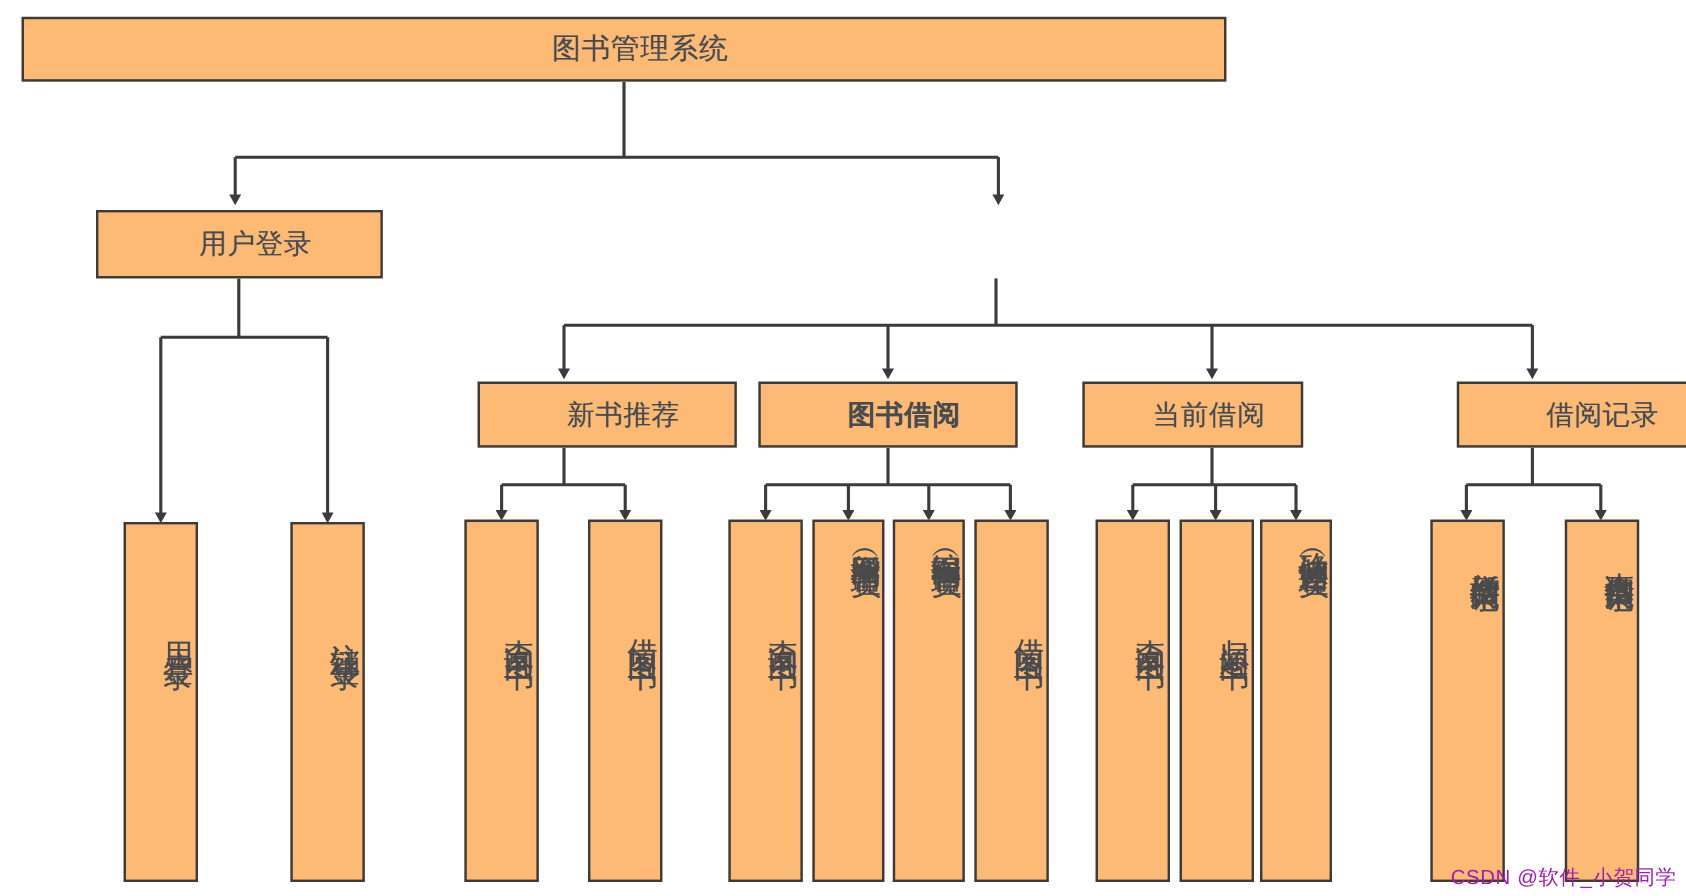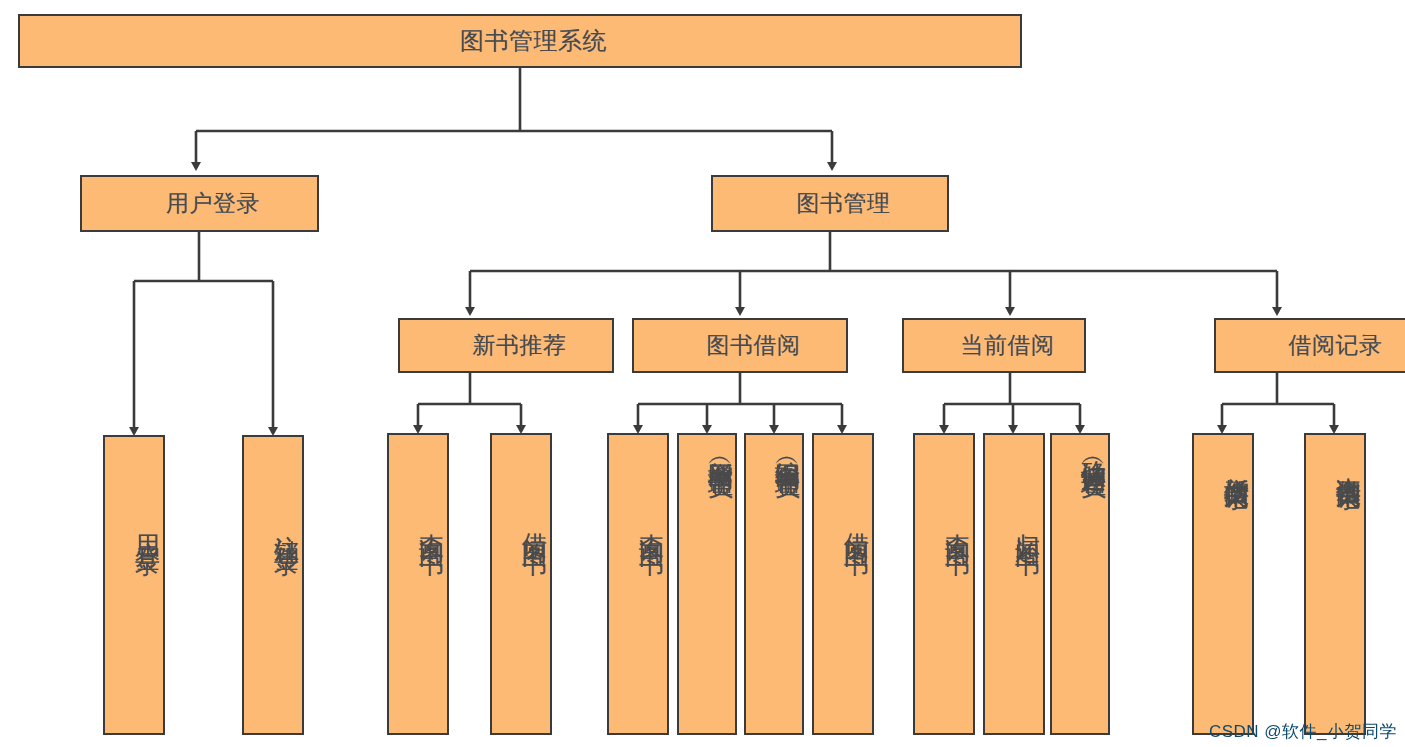--- a/index.html
+++ b/index.html
@@ -66,21 +66,21 @@
     letter-spacing: 2px;
   }
   .node.root .label {
     font-size: 24px;
   }
   #watermark {
     position: absolute;
     right: 8px;
     bottom: 4px;
     font-size: 17px;
-    color: #0c4a6e;
+    color: #a21caf;
     letter-spacing: 0.5px;
     white-space: nowrap;
     font-family: "Liberation Sans", "DejaVu Sans", sans-serif;
   }
 </style>
 </head>
 <body>
 
 <div id="canvas">
 
@@ -134,28 +134,25 @@
     </g>
   </svg>
 
   <div class="node horiz root" style="left:18px; top:14px; width:1004px; height:54px;">
     <span class="label">图书管理系统</span>
   </div>
 
   <div class="node horiz" style="left:80px; top:175px; width:239px; height:57px;">
     <span class="label">用户登录</span>
   </div>
-  <div class="node horiz" style="left:711px; top:175px; width:238px; height:57px;">
-    <span class="label">图书管理</span>
-  </div>
 
   <div class="node horiz" style="left:362px; top:318px; width:216px; height:55px;margin-left:36px;">
     <span class="label">新书推荐</span>
   </div>
-  <div class="node horiz" style="left:632px; top:318px; width:216px; height:55px;">
+  <div class="node horiz" style="left:632px; top:318px; width:216px; height:55px;font-weight:bold;">
     <span class="label">图书借阅</span>
   </div>
   <div class="node horiz" style="left:902px; top:318px; width:184px; height:55px;">
     <span class="label">当前借阅</span>
   </div>
   <div class="node horiz" style="left:1169px; top:318px; width:216px; height:55px;margin-left:45px;">
     <span class="label">借阅记录</span>
   </div>
 
   <div class="node vert" style="left:103px; top:435px; width:62px; height:300px; padding-top:78px;">

